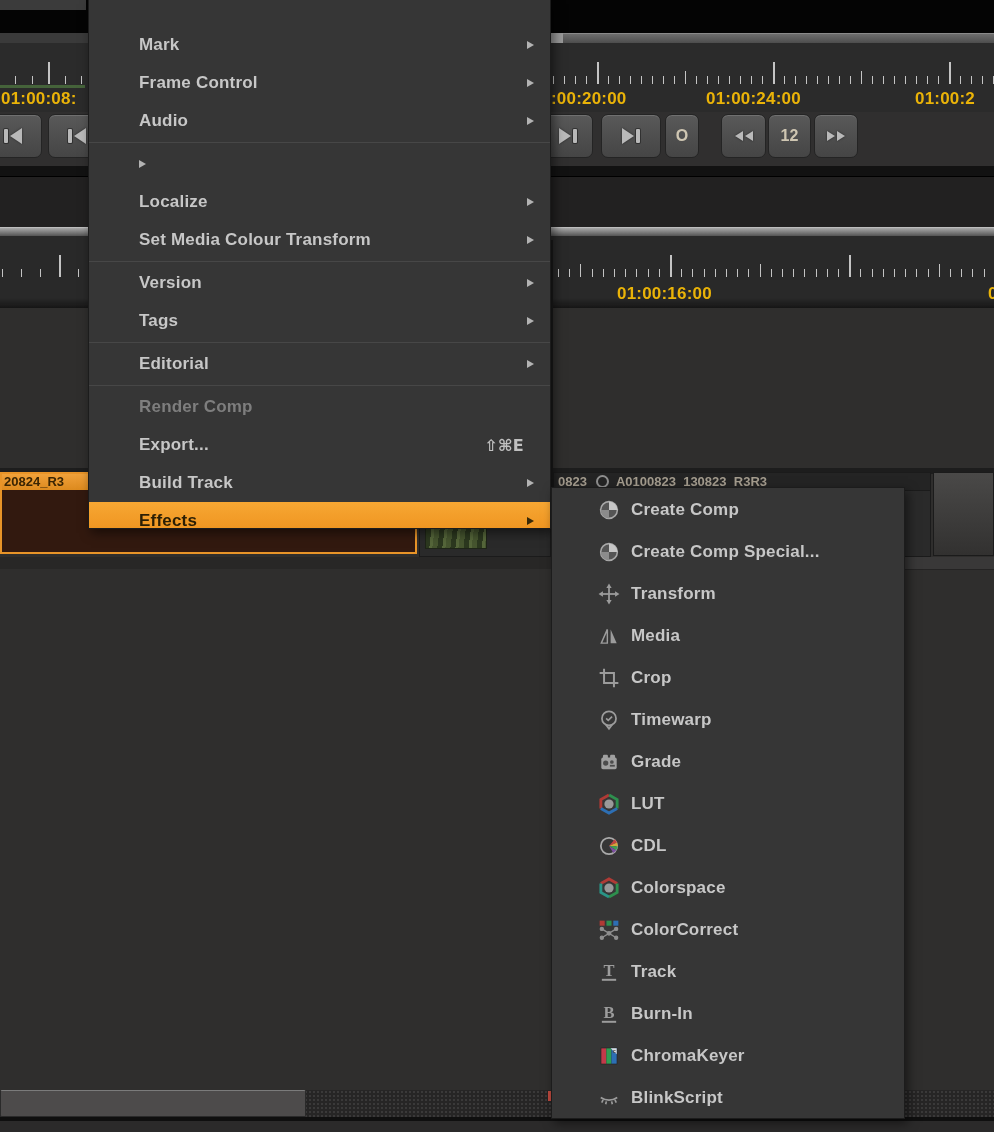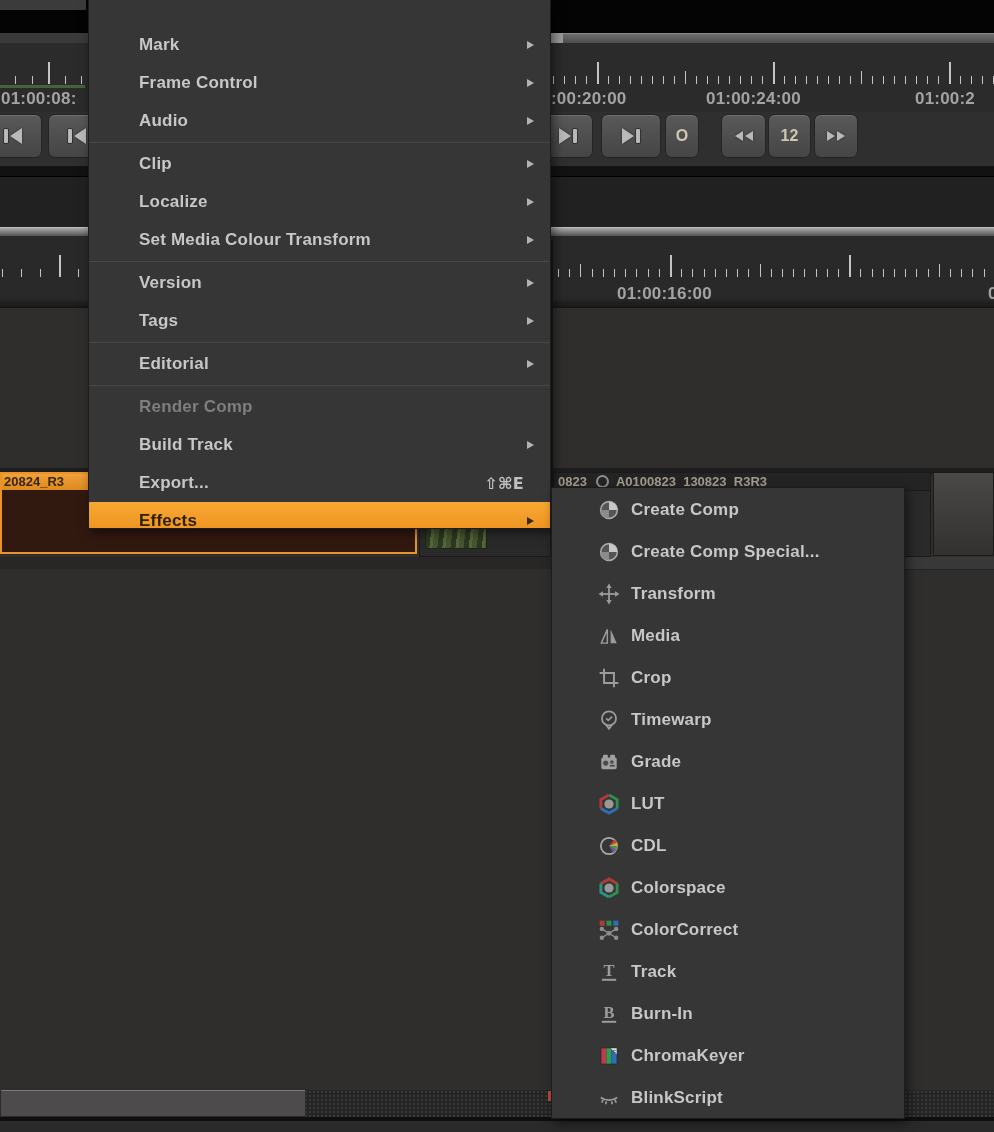--- a/index.html
+++ b/index.html
@@ -25,21 +25,21 @@
   .track-gap{left:0;top:468px;width:994px;height:6px;background:#1d1d1d;}
   .below-strip{left:0;top:557px;width:994px;height:12px;background:#282726;}
   .below-patch-right{left:903px;top:557px;width:91px;height:13px;background:#393838;border-bottom:1px solid #242323;}
   .playhead{left:551px;top:240px;width:2px;height:850px;background:#1a1a1a;z-index:2;}
 
   
   .ticks{position:absolute;height:22px;}
   .tick{position:absolute;bottom:0;width:1px;height:8px;background:#d9d9d9;opacity:.88;}
   .tick.med{height:13px;}
   .tick.tall{height:22px;width:2px;}
-  .tc{position:absolute;color:#a3a3a3;font-size:17px;font-weight:700;white-space:nowrap;letter-spacing:.2px;}
+  .tc{position:absolute;color:#eab308;font-size:17px;font-weight:700;white-space:nowrap;letter-spacing:.2px;}
 
   
   .tbtn{position:absolute;top:114px;height:44px;border:1px solid #242424;border-radius:7px;
         background:linear-gradient(#595959,#454545);box-shadow:inset 0 1px 0 rgba(255,255,255,.14);
         display:flex;align-items:center;justify-content:center;gap:2px;color:#bcbcbc;z-index:4;}
   .tbtn .lbl{font-size:16px;font-weight:700;color:#cfc6b2;}
   .tb-bar{width:4px;height:14px;background:#b9b9b9;border-radius:1px;box-shadow:0 0 0 1px rgba(20,20,20,.5);}
   .tri-l{width:0;height:0;border-top:8px solid transparent;border-bottom:8px solid transparent;border-right:12px solid #b9b9b9;filter:drop-shadow(0 0 1px rgba(10,10,10,.6));}
   .tri-r{width:0;height:0;border-top:8px solid transparent;border-bottom:8px solid transparent;border-left:12px solid #b9b9b9;filter:drop-shadow(0 0 1px rgba(10,10,10,.6));}
   .tri-l.sm{border-top-width:5px;border-bottom-width:5px;border-right-width:8px;}
@@ -277,21 +277,20 @@
       <div class="menu-item">
         <span class="mi-label">Frame Control</span>
         <span class="mi-arrow"></span>
       </div>
       <div class="menu-item">
         <span class="mi-label">Audio</span>
         <span class="mi-arrow"></span>
       </div>
       <div class="menu-sep"></div>
       <div class="menu-item">
-        <span class="mi-label">Clip</span>
         <span class="mi-arrow"></span>
       </div>
       <div class="menu-item">
         <span class="mi-label">Localize</span>
         <span class="mi-arrow"></span>
       </div>
       <div class="menu-item">
         <span class="mi-label">Set Media Colour Transform</span>
         <span class="mi-arrow"></span>
       </div>
@@ -307,26 +306,26 @@
       <div class="menu-sep"></div>
       <div class="menu-item">
         <span class="mi-label">Editorial</span>
         <span class="mi-arrow"></span>
       </div>
       <div class="menu-sep"></div>
       <div class="menu-item disabled">
         <span class="mi-label">Render Comp</span>
       </div>
       <div class="menu-item">
-        <span class="mi-label">Build Track</span>
-        <span class="mi-arrow"></span>
-      </div>
-      <div class="menu-item">
         <span class="mi-label">Export...</span>
         <span class="mi-shortcut">⇧⌘E</span>
+      </div>
+      <div class="menu-item">
+        <span class="mi-label">Build Track</span>
+        <span class="mi-arrow"></span>
       </div>
       <div class="menu-item highlighted">
         <span class="mi-label">Effects</span>
         <span class="mi-arrow"></span>
       </div>
     </div>
   <div id="effects-submenu">
       <div class="sub-item">
         <span class="sub-icon">
           <svg viewBox="0 0 20 20" width="22" height="22">

